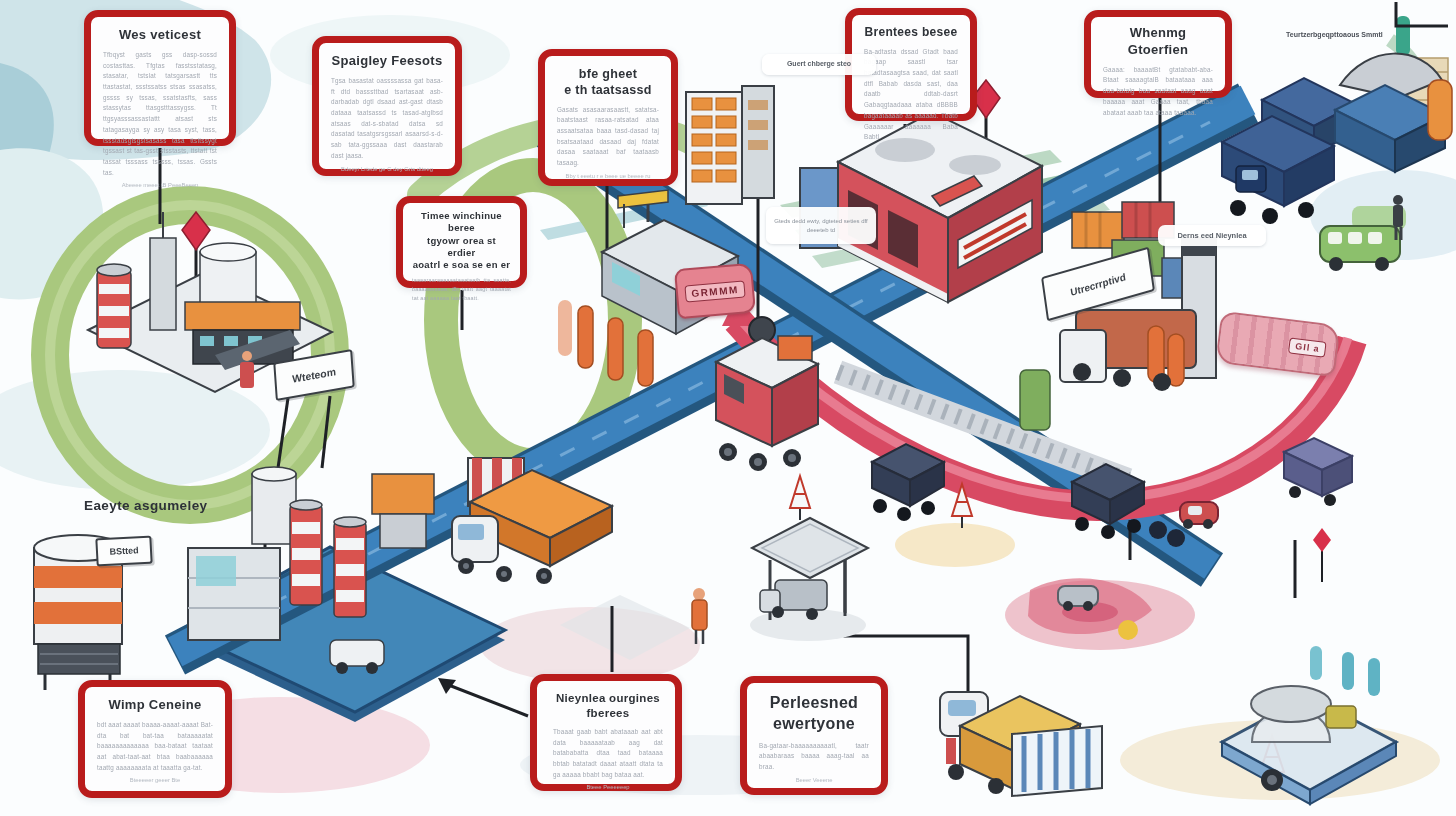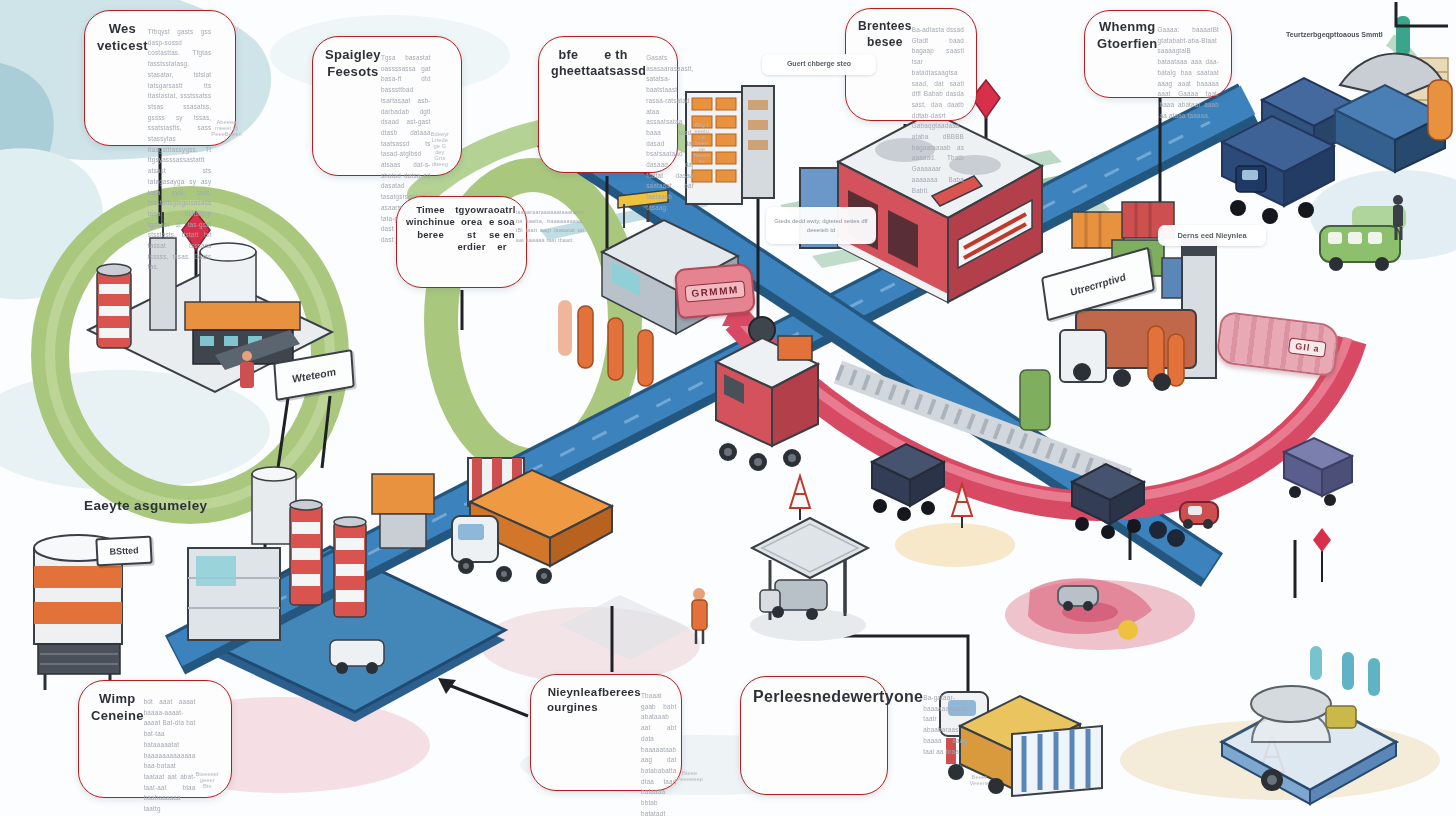--- a/index.html
+++ b/index.html
@@ -1,29 +1,29 @@
 <!DOCTYPE html>
 <html><head>
 <meta charset="utf-8">
 <style>
   html,body{margin:0;padding:0;background:#ffffff;}
   #stage{position:relative;width:1456px;height:816px;overflow:hidden;
          background:#fbfdfe;font-family:"Liberation Sans",sans-serif;}
   #art{position:absolute;left:0;top:0;width:1456px;height:816px;}
 
-  .callout{position:absolute;background:#fdfdfe;border:1px solid #b91c1c;border-radius:26px;
+  .callout{position:absolute;background:#fdfdfe;border:7px solid #b91c1c;border-radius:14px;
            box-shadow:0 2px 7px rgba(60,70,90,.14);padding:10px 12px 8px;box-sizing:border-box;
-           display:flex;flex-direction:row;}
+           display:flex;flex-direction:column;}
   .c-title{font-weight:bold;font-size:13px;color:#2e3238;text-align:center;letter-spacing:.3px;line-height:1.3;}
   .c-body{margin-top:6px;font-size:6.3px;color:#a2a8b1;text-align:justify;line-height:1.7;letter-spacing:.2px;}
   .c-footer{margin-top:auto;font-size:5.8px;color:#b3b9c1;text-align:center;padding-top:4px;}
 
   #c0{left:84px;top:10px;width:152px;height:136px;}
   #c1{left:312px;top:36px;width:150px;height:140px;}
-  #c2{left:538px;top:36px;width:140px;height:137px;}
+  #c2{left:538px;top:49px;width:140px;height:137px;}
   #c2 .c-title{font-size:12.5px;}
   #c3{left:845px;top:8px;width:132px;height:113px;}
   #c3 .c-title{font-size:12px;}
   #c4{left:1084px;top:10px;width:148px;height:88px;padding-top:8px;}
   #c5{left:396px;top:196px;width:131px;height:92px;padding:7px 9px;}
   #c5 .c-title{font-size:9.5px;}
   #c5 .c-body{font-size:5.4px;margin-top:4px;}
   #c6{left:78px;top:680px;width:154px;height:118px;}
   #c7{left:530px;top:674px;width:152px;height:117px;padding-left:16px;}
   #c7 .c-title{font-size:11.5px;}

